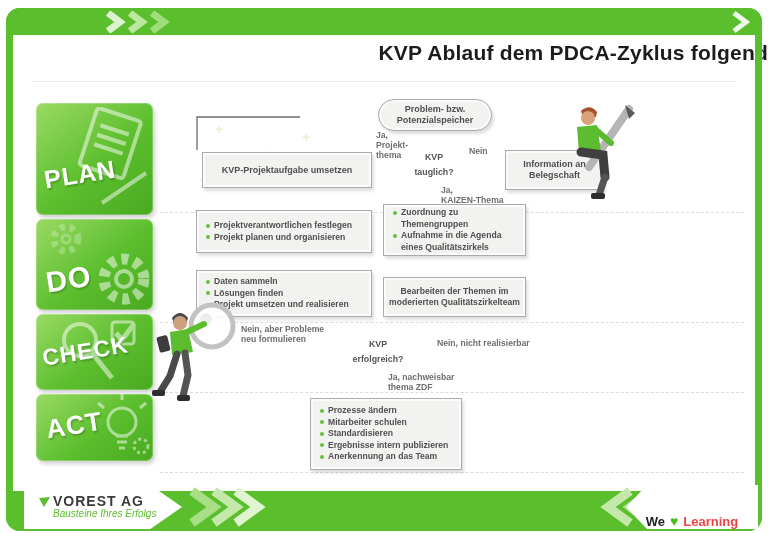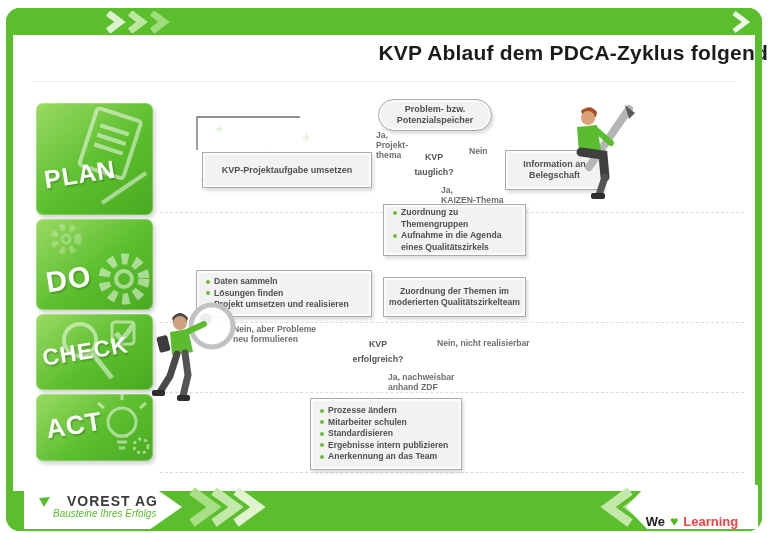--- a/index.html
+++ b/index.html
@@ -197,20 +197,30 @@
 
   <div class="title">KVP Ablauf dem PDCA-Zyklus folgend</div>
 
   <div class="fbox capsule lines" style="left:378px;top:99px;width:114px;height:32px">Problem- bzw.
 Potenzialspeicher</div>
   <div class="dtext lines" style="left:396px;top:151px;width:76px;height:28px">KVP
 tauglich?</div>
   <div class="fbox" style="left:202px;top:152px;width:170px;height:36px">KVP-Projektaufgabe umsetzen</div>
   <div class="fbox lines" style="left:505px;top:150px;width:99px;height:40px">Information an
 Belegschaft</div>
+  <div class="fbox bullets" style="left:196px;top:210px;width:176px;height:43px">
+      <div class="brow">
+        <span class="bdot"></span>
+        <span>Projektverantwortlichen festlegen</span>
+      </div>
+      <div class="brow">
+        <span class="bdot"></span>
+        <span>Projekt planen und organisieren</span>
+      </div>
+    </div>
   <div class="fbox bullets" style="left:383px;top:204px;width:143px;height:52px">
       <div class="brow">
         <span class="bdot"></span>
         <span>Zuordnung zu Themengruppen</span>
       </div>
       <div class="brow">
         <span class="bdot"></span>
         <span>Aufnahme in die Agenda eines Qualitätszirkels</span>
       </div>
     </div>
@@ -221,21 +231,21 @@
       </div>
       <div class="brow">
         <span class="bdot"></span>
         <span>Lösungen finden</span>
       </div>
       <div class="brow">
         <span class="bdot"></span>
         <span>Projekt umsetzen und realisieren</span>
       </div>
     </div>
-  <div class="fbox lines" style="left:383px;top:277px;width:143px;height:40px;font-size:8.6px">Zuordnung der Themen im
+  <div class="fbox lines" style="left:383px;top:277px;width:143px;height:40px;font-size:8.6px">Bearbeiten der Themen im
 moderierten Qualitätszirkelteam</div>
   <div class="dtext lines" style="left:333px;top:338px;width:90px;height:28px">KVP
 erfolgreich?</div>
   <div class="fbox bullets" style="left:310px;top:398px;width:152px;height:72px">
       <div class="brow">
         <span class="bdot"></span>
         <span>Prozesse ändern</span>
       </div>
       <div class="brow">
         <span class="bdot"></span>
@@ -254,25 +264,25 @@
         <span>Anerkennung an das Team</span>
       </div>
     </div>
 
   <div class="lbl lines" style="left:376px;top:130px;width:48px">Ja,
 Projekt-
 thema</div>
   <div class="lbl" style="left:469px;top:146px">Nein</div>
   <div class="lbl lines" style="left:441px;top:185px;width:84px">Ja,
 KAIZEN-Thema</div>
-  <div class="lbl lines" style="left:233px;top:324px;width:112px">Nein, aber Probleme
+  <div class="lbl lines" style="left:241px;top:324px;width:112px">Nein, aber Probleme
 neu formulieren</div>
   <div class="lbl" style="left:437px;top:338px;width:130px">Nein, nicht realisierbar</div>
   <div class="lbl lines" style="left:388px;top:372px;width:92px">Ja, nachweisbar
-anhand ZDF</div>
+thema ZDF</div>
 
   <svg style="position:absolute;left:150px;top:298px;z-index:4" width="95" height="108" viewBox="0 0 95 108">
     <circle cx="62" cy="28" r="21" fill="rgba(255,255,255,.9)" stroke="#c2c2c2" stroke-width="5"></circle>
     <circle cx="56" cy="21" r="6" fill="#ededed"></circle>
     <path d="M22 20 q8 -10 16 0 l-2 6 h-12 Z" fill="#4a4a4a"></path>
     <circle cx="30" cy="25" r="7" fill="#cfa07e"></circle>
     <path d="M20 34 L38 31 L43 54 L22 57 Z" fill="#5abc2e"></path>
     <path d="M37 34 L54 26" stroke="#5abc2e" stroke-width="6" stroke-linecap="round"></path>
     <rect x="8" y="38" width="11" height="16" rx="2" fill="#3d3d3d" transform="rotate(-14 13 46)"></rect>
     <path d="M27 56 L20 78 L10 94" stroke="#4a4a4a" stroke-width="7" fill="none" stroke-linecap="round"></path>
@@ -301,21 +311,21 @@
     <path d="M26 2 L38 11 L26 20" stroke="#bce79f" stroke-width="7" fill="none"></path>
     <path d="M48 2 L60 11 L48 20" stroke="#a0dd7c" stroke-width="7" fill="none"></path>
   </svg>
   <svg class="chev-svg" style="right:14px;top:11px" width="26" height="22" viewBox="0 0 26 22">
     <path d="M6 2 L18 11 L6 20" stroke="#ffffff" stroke-width="5" fill="none" opacity=".9"></path>
   </svg>
 
   <div style="position:absolute;left:24px;bottom:4px;width:158px;height:44px;background:#fff;
        clip-path:polygon(0 0,80% 0,100% 50%,80% 100%,0 100%);z-index:6;
        display:flex;flex-direction:column;justify-content:center;padding-left:14px">
-    <div style="display:flex;align-items:flex-end;gap:16px">
+    <div style="display:flex;align-items:flex-end;gap:2px">
       <svg width="13" height="11" viewBox="0 0 13 11">
           <polygon points="1,1 12,0 6,10" fill="#5BBE2D"></polygon>
         </svg>
       <span style="font-size:14px;font-weight:bold;color:#3b3b3b;letter-spacing:1px;line-height:13px">VOREST AG</span>
     </div>
     <span style="font-size:10px;font-style:italic;color:#5BBE2D;margin-left:15px">Bausteine Ihres Erfolgs</span>
   </div>
   <svg class="chev-svg" style="left:188px;bottom:6px" width="78" height="40" viewBox="0 0 78 40">
     <path d="M4 4 L26 20 L4 36" stroke="#a8de85" stroke-width="9" fill="none"></path>
     <path d="M26 4 L48 20 L26 36" stroke="#c3e8aa" stroke-width="9" fill="none"></path>

